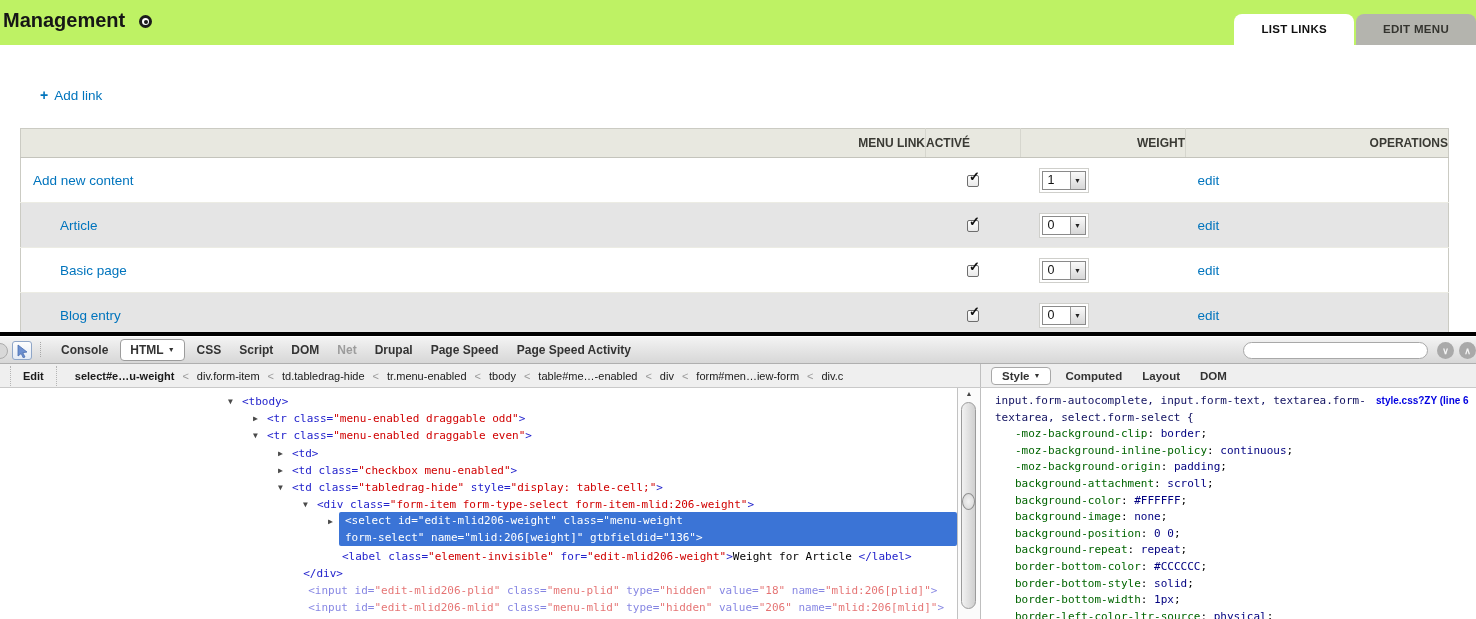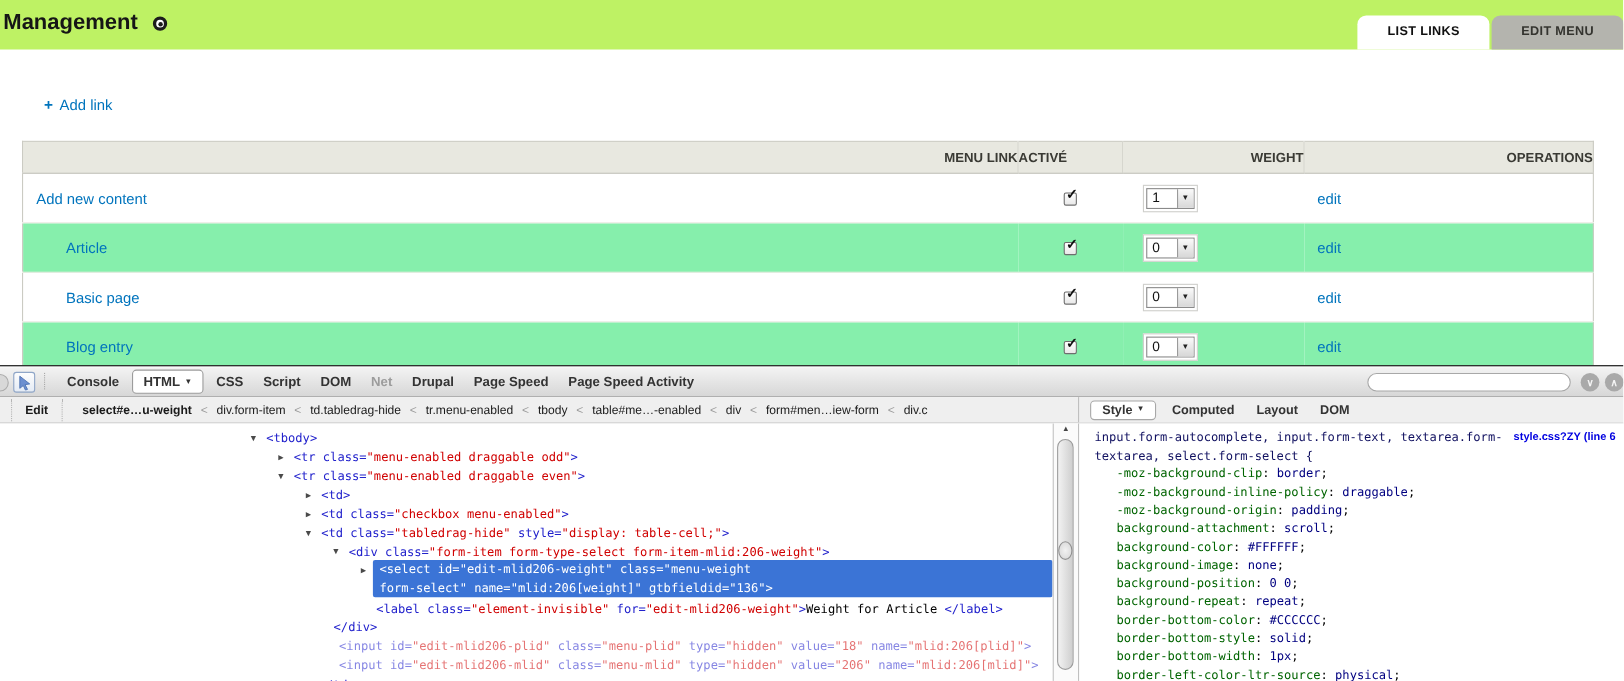--- a/index.html
+++ b/index.html
@@ -22,38 +22,38 @@
   .d-tab.active{background:#FFF;color:#101010}
   .add-link{position:absolute;left:40px;top:87px;font-size:13.5px;color:var(--dlink);cursor:pointer}
   .add-link .plus{font-weight:700;margin-right:6px;font-size:14px}
   .menu-table{position:absolute;left:20px;top:128px;width:1428px;border-collapse:collapse;table-layout:fixed;border:1px solid #CBCBC3}
   .menu-table col.c1{width:905px}.menu-table col.c2{width:95px}.menu-table col.c3{width:165px}.menu-table col.c4{width:263px}
   .menu-table thead th{height:29px;background:#E8E8E0;border-bottom:1px solid #C4C4BC;border-left:1px solid #D6D6CE;font-size:12px;font-weight:700;color:#3A3A34;text-align:right;padding-left:12px}
   .menu-table thead th:first-child{border-left:none}
   .menu-table thead th.h-center{text-align:left;padding-left:0}
   .menu-table thead th.h-weight{padding-left:18px}
   .menu-table tbody tr{height:45px;background:#FFF}
-  .menu-table tbody tr.stripe{background:#86efac}
+  .menu-table tbody tr.stripe{background:#e5e5e5}
   .menu-table tbody tr + tr{border-top:1px solid #ECECE4}
   .menu-table td{vertical-align:middle;font-size:13.5px}
   .c-link{padding-left:12px}
   .dlink{color:var(--dlink);cursor:pointer}
   .dlink.ind{margin-left:27px}
   .c-check{text-align:center}
   .cb{position:relative;display:inline-block;width:12px;height:12px;border:1px solid #6E6E6E;border-radius:2px;background:linear-gradient(#FFF,#E9E9E9);vertical-align:middle;cursor:pointer}
   .cb .tick{position:absolute;left:1px;top:-6px;font-size:13px;font-weight:700;color:#111;line-height:13px}
   .c-weight{padding-left:18px}
   .wsel-outer{display:inline-block;border:1px solid #CFCFCB;background:#fff;padding:2px;vertical-align:middle;cursor:pointer}
   .wsel{display:flex;width:44px;height:19px;border:1px solid #8A8A8A;background:#fff;align-items:center}
   .wval{flex:1;padding-left:5px;font-size:12.5px;color:#111}
   .wbtn{width:15px;height:100%;border-left:1px solid #9A9A9A;background:linear-gradient(#FAFAFA,#D7D7D7);font-size:7px;color:#222;display:flex;align-items:center;justify-content:center}
   .c-op{padding-left:12px}
 
   
-  .firebug{position:absolute;left:0;top:332px;width:1476px;height:287px;background:#fff;border-top:1px solid #000000;font-size:12px}
+  .firebug{position:absolute;left:0;top:332px;width:1476px;height:287px;background:#fff;border-top:4px solid #000000;font-size:12px}
   .fb-toolbar{position:absolute;top:1px;left:0;right:0;height:27px;background:linear-gradient(#F3F3F3,#D7D7D7);border-bottom:1px solid #AFAFAF;display:flex;align-items:center}
   .fb-sliver{position:absolute;left:-8px;top:6px;width:16px;height:16px;border-radius:50%;background:#D8D8D8;border:1px solid #ABABAB}
   .fb-inspect{position:absolute;left:12px;top:4px;width:20px;height:19px;border:1px solid #8FA6C8;border-radius:3px;background:linear-gradient(#FDFDFD,#E4EBF5);display:flex;align-items:center;justify-content:center;cursor:pointer}
   .fb-div{position:absolute;left:40px;top:5px;bottom:6px;border-left:1px dotted #A9A9A9}
   .fb-tabs{display:flex;align-items:center;margin-left:52px;gap:0}
   .fbtab{font-size:12px;font-weight:700;color:#333;padding:3px 9px;white-space:nowrap;cursor:pointer}
   .fbtab.active{background:#FFF;border:1px solid #9C9C9C;border-radius:4px;margin:0 3px}
   .fbtab.disabled{color:#9C9C9C}
   .fbtab .caret{font-size:7px;margin-left:4px;vertical-align:2px;color:#333}
   .fb-search{position:absolute;right:48px;top:5px;width:185px;height:17px;border:1px solid #A8A8A8;border-radius:9px;background:#fff;outline:none;padding:0 8px;font-size:11px}
@@ -257,21 +257,21 @@
           <div class="sb-dimple"></div>
         </div>
       </div>
 
       <div class="fb-style">
         <div class="src-link">style.css?ZY (line 6</div>
         <div class="css-sel">input.form-autocomplete, input.form-text, textarea.form-</div>
         <div class="css-sel">textarea, select.form-select {</div>
         <div id="css-rules">
             <div class="css-rule"><span class="c-prop">-moz-background-clip</span><span class="c-punct">: </span><span class="c-cssval">border</span><span class="c-punct">;</span></div>
-            <div class="css-rule"><span class="c-prop">-moz-background-inline-policy</span><span class="c-punct">: </span><span class="c-cssval">draggable</span><span class="c-punct">;</span></div>
+            <div class="css-rule"><span class="c-prop">-moz-background-inline-policy</span><span class="c-punct">: </span><span class="c-cssval">continuous</span><span class="c-punct">;</span></div>
             <div class="css-rule"><span class="c-prop">-moz-background-origin</span><span class="c-punct">: </span><span class="c-cssval">padding</span><span class="c-punct">;</span></div>
             <div class="css-rule"><span class="c-prop">background-attachment</span><span class="c-punct">: </span><span class="c-cssval">scroll</span><span class="c-punct">;</span></div>
             <div class="css-rule"><span class="c-prop">background-color</span><span class="c-punct">: </span><span class="c-cssval">#FFFFFF</span><span class="c-punct">;</span></div>
             <div class="css-rule"><span class="c-prop">background-image</span><span class="c-punct">: </span><span class="c-cssval">none</span><span class="c-punct">;</span></div>
             <div class="css-rule"><span class="c-prop">background-position</span><span class="c-punct">: </span><span class="c-cssval">0 0</span><span class="c-punct">;</span></div>
             <div class="css-rule"><span class="c-prop">background-repeat</span><span class="c-punct">: </span><span class="c-cssval">repeat</span><span class="c-punct">;</span></div>
             <div class="css-rule"><span class="c-prop">border-bottom-color</span><span class="c-punct">: </span><span class="c-cssval">#CCCCCC</span><span class="c-punct">;</span></div>
             <div class="css-rule"><span class="c-prop">border-bottom-style</span><span class="c-punct">: </span><span class="c-cssval">solid</span><span class="c-punct">;</span></div>
             <div class="css-rule"><span class="c-prop">border-bottom-width</span><span class="c-punct">: </span><span class="c-cssval">1px</span><span class="c-punct">;</span></div>
             <div class="css-rule"><span class="c-prop">border-left-color-ltr-source</span><span class="c-punct">: </span><span class="c-cssval">physical</span><span class="c-punct">;</span></div>

